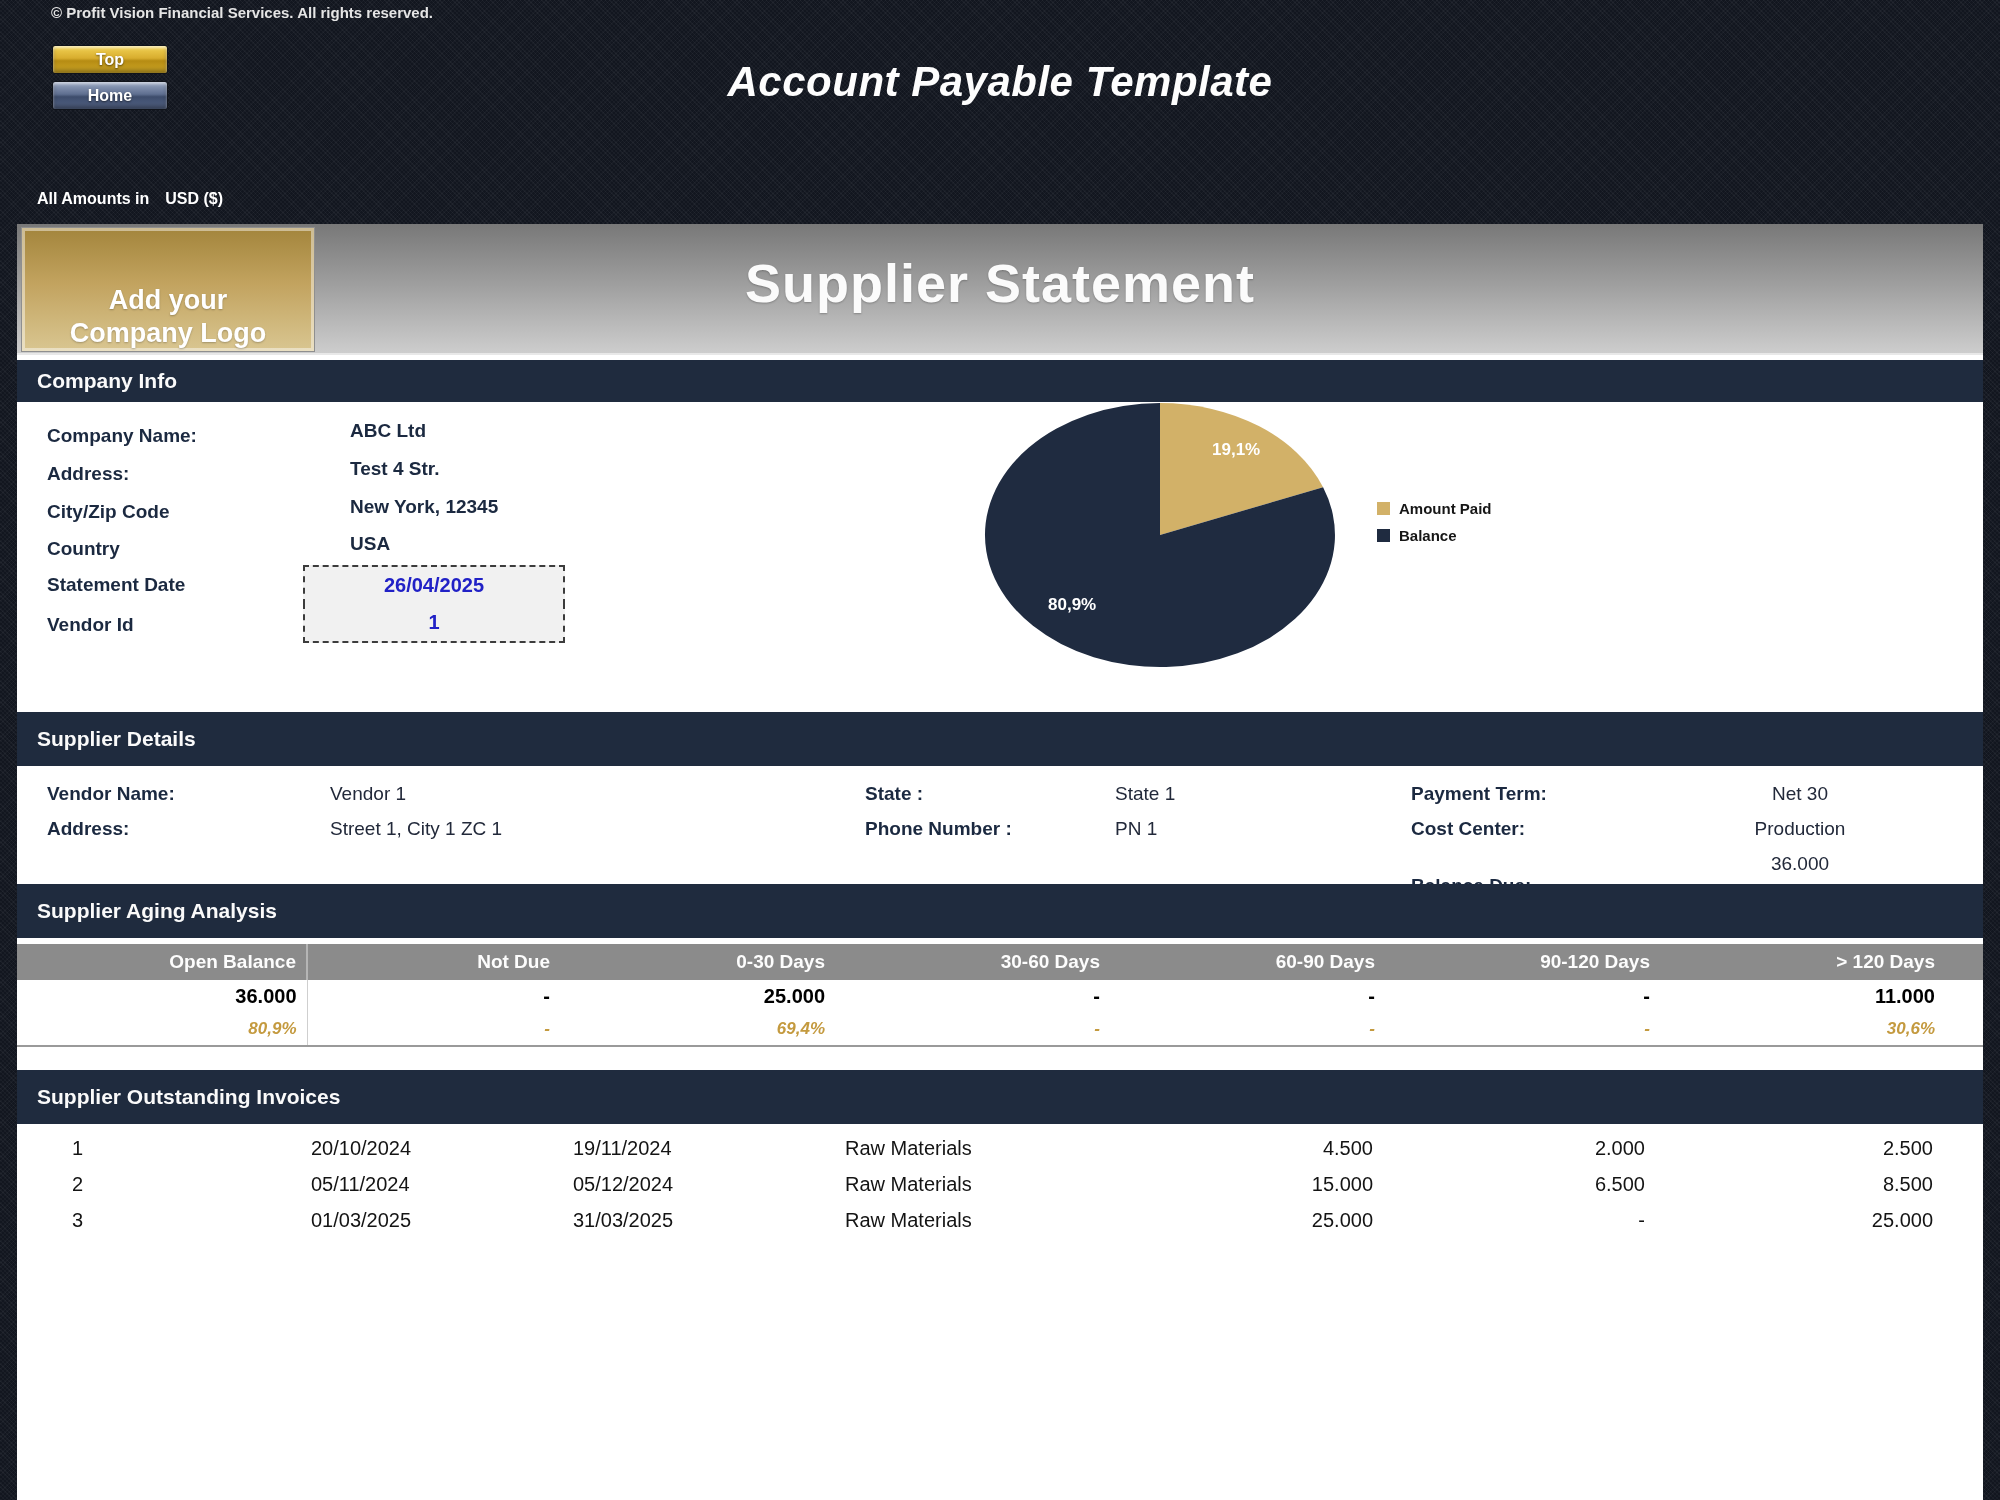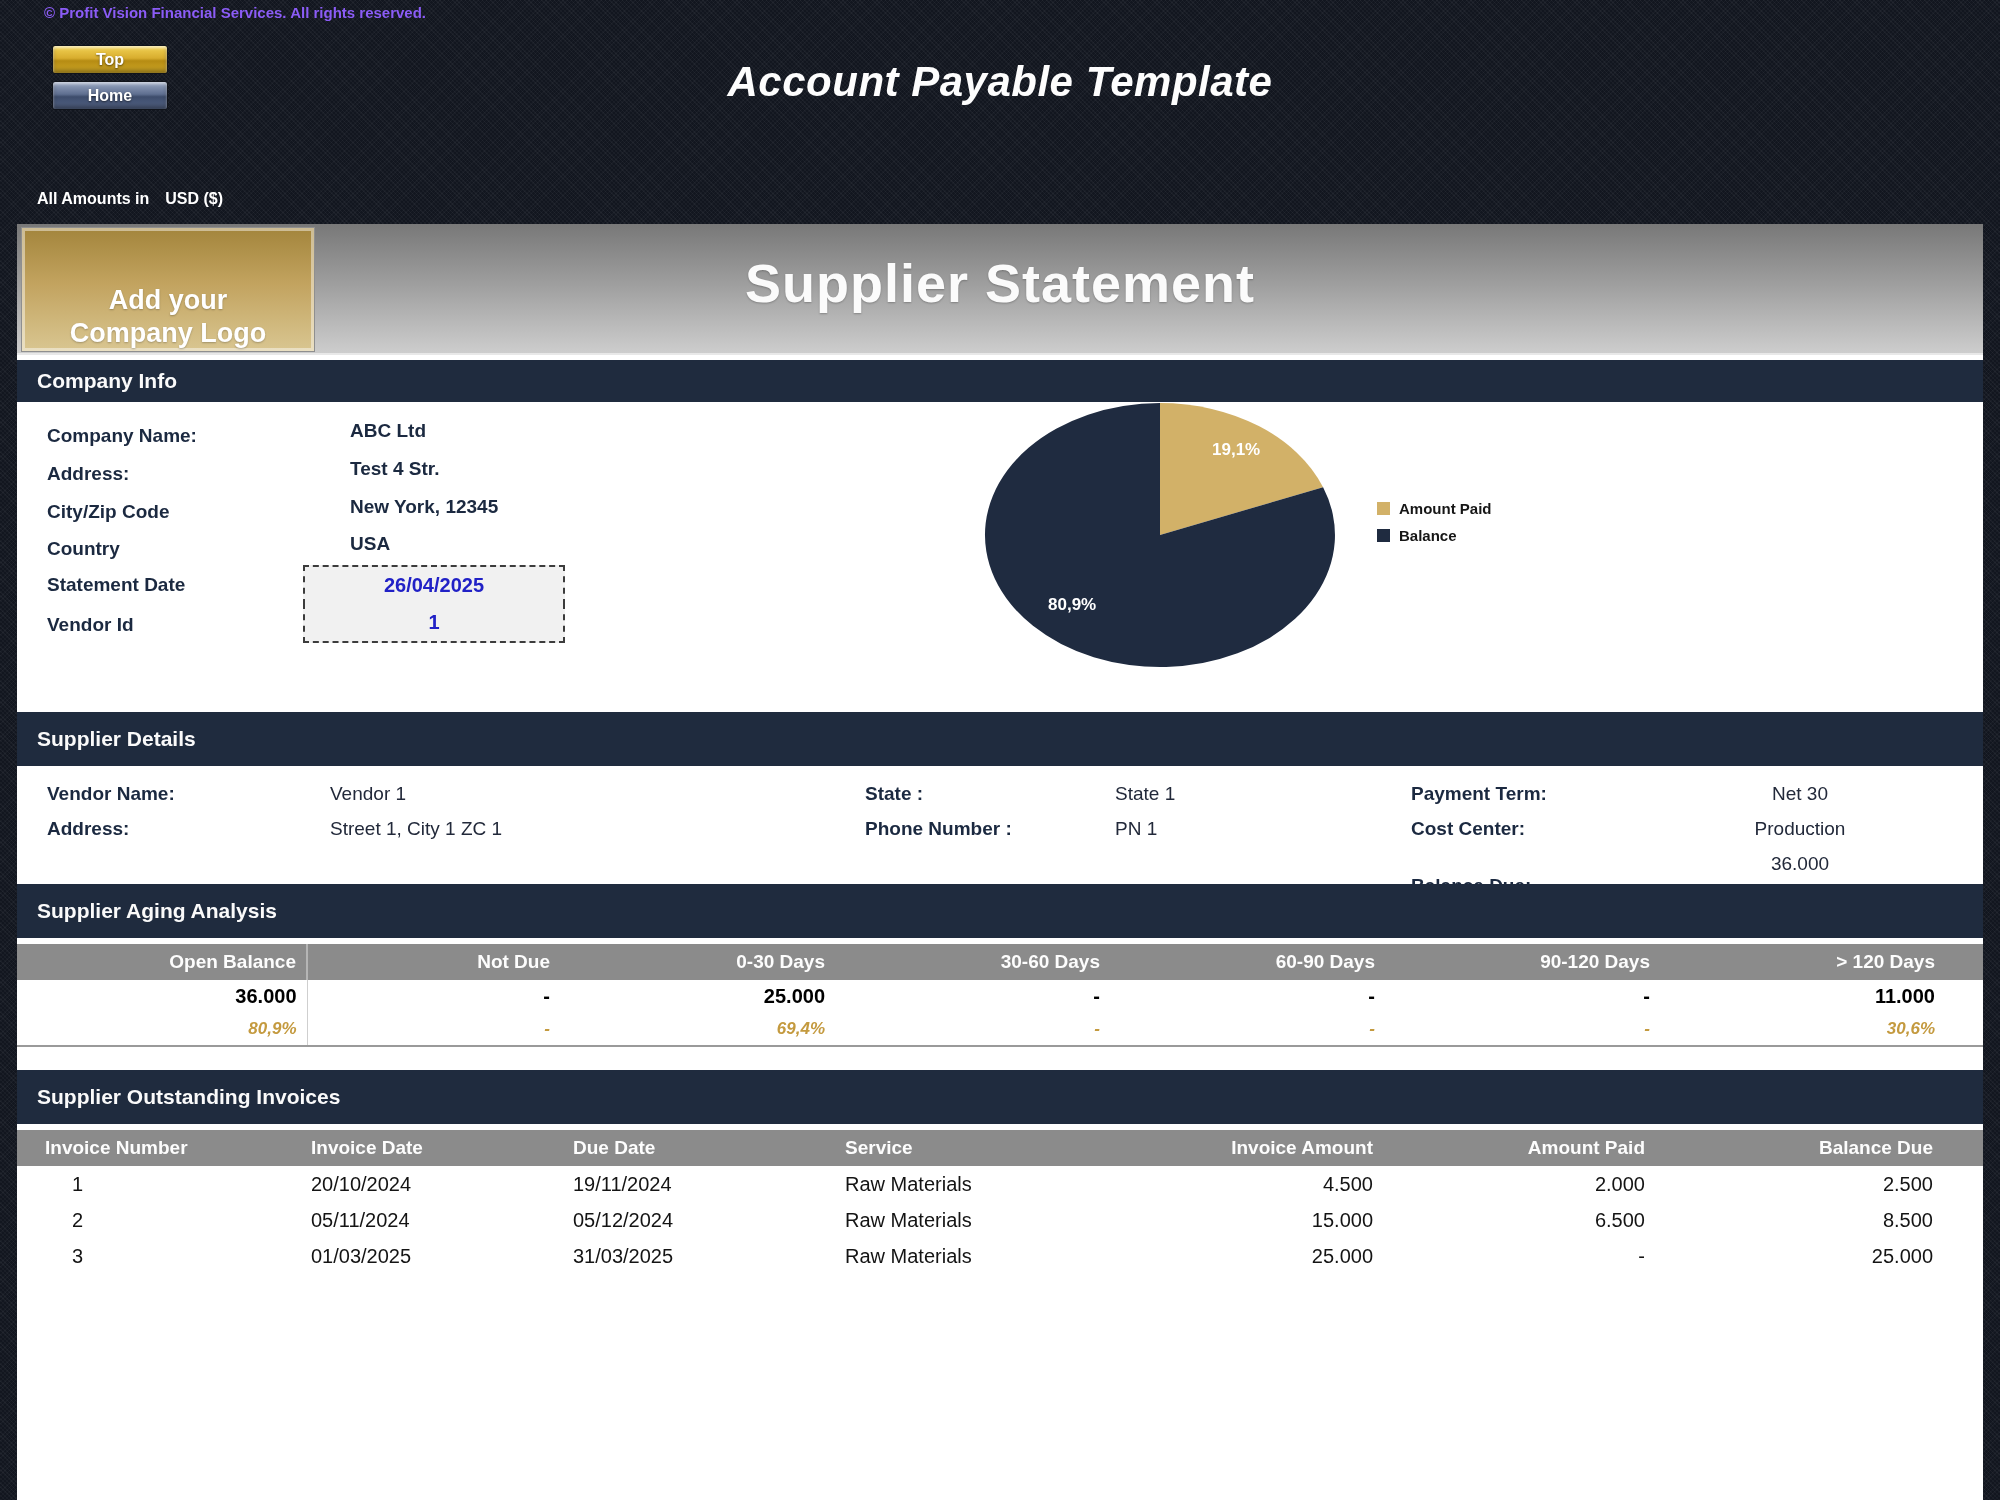--- a/index.html
+++ b/index.html
@@ -10,21 +10,21 @@
     width:2000px; height:1500px;
     overflow:hidden;
     background-color:#12161f;
     background-image:
       repeating-linear-gradient(45deg, rgba(255,255,255,.04) 0 1px, transparent 1px 3px),
       repeating-linear-gradient(-45deg, rgba(255,255,255,.03) 0 1px, transparent 1px 3px);
   }
   .abs { position:absolute; }
 
   
-  .copyright { left:44px; top:4px; color:#8b5cf6; font-size:15px; font-weight:bold; }
+  .copyright { left:51px; top:4px; color:#e5e5e5; font-size:15px; font-weight:bold; }
   .nav-btn {
     left:52px; width:116px; height:29px;
     border:1px solid #10131a; border-radius:3px;
     color:#fff; font-weight:bold; font-size:16px;
     display:flex; align-items:center; justify-content:center;
     text-shadow:0 1px 2px rgba(0,0,0,.55);
     cursor:pointer;
   }
   .btn-top {
     top:45px;
@@ -238,29 +238,20 @@
   <colgroup>
       <col style="width:290px">
       <col style="width:262px">
       <col style="width:272px">
       <col style="width:309px">
       <col style="width:233px">
       <col style="width:272px">
       <col style="width:328px">
     </colgroup>
   <tbody>
-      <tr class="ghead">
-    <th class="c1">Invoice Number</th>
-    <th>Invoice Date</th>
-    <th>Due Date</th>
-    <th>Service</th>
-    <th class="num">Invoice Amount</th>
-    <th class="num">Amount Paid</th>
-    <th class="last">Balance Due</th>
-  </tr>
   <tr>
     <td class="c1">1</td>
     <td>20/10/2024</td>
     <td>19/11/2024</td>
     <td>Raw Materials</td>
     <td class="num">4.500</td>
     <td class="num">2.000</td>
     <td class="last">2.500</td>
   </tr>
   <tr>

